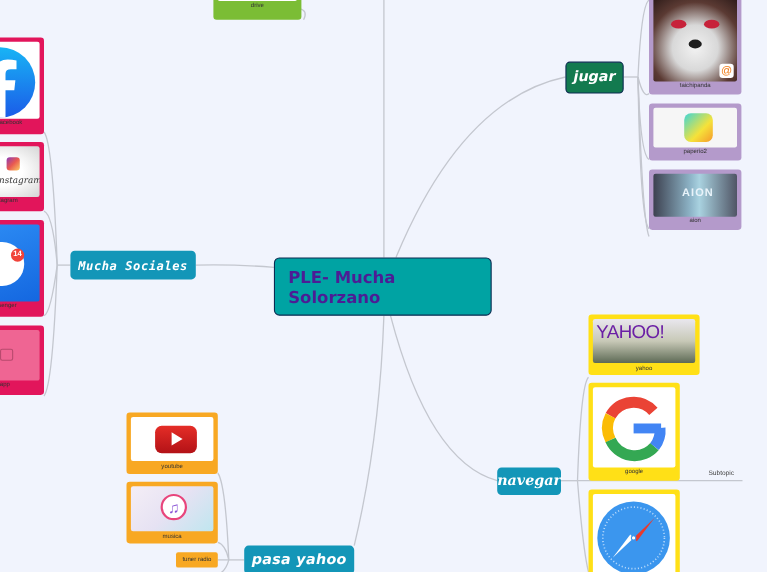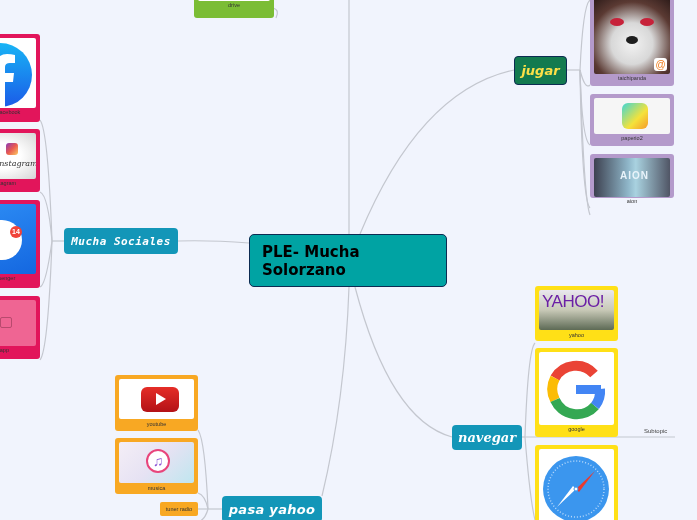--- a/index.html
+++ b/index.html
@@ -7,32 +7,32 @@
     width:697px; height:520px; overflow:hidden; position:relative;
     background:#f1f4fd;
     font-family:"Liberation Sans", sans-serif;
   }
   .canvas { position:absolute; left:0; top:0; width:697px; height:520px; }
   svg.links { position:absolute; left:0; top:0; width:697px; height:520px; pointer-events:none; }
   .node { position:absolute; box-sizing:border-box; }
   .central {
     left:249px; top:234px; width:198px; height:53px;
     background:#00a3a3; border:1.5px solid #0c2b52; border-radius:5px;
-    color:#000000; font-family:"DejaVu Sans", sans-serif; font-weight:bold;
+    color:#4c1d95; font-family:"DejaVu Sans", sans-serif; font-weight:bold;
     font-size:15px; line-height:18px; padding:8px 12px;
   }
   .main-topic {
     border-radius:4px; color:#ffffff; font-style:italic; font-weight:bold;
     display:flex; align-items:center; justify-content:center;
   }
   .t-redes { left:64px; top:228px; width:114px; height:26px; background:#1396b8;
     font-family:"DejaVu Sans Mono", monospace; font-size:11px; letter-spacing:0.5px; }
   .t-jugar { left:514px; top:56px; width:53px; height:29px; background:#137a4f;
-    border:1.5px solid #0c2b52; color:#fde047; font-family:"DejaVu Sans", sans-serif; font-size:13px; }
-  .t-navegar { left:452px; top:425px; width:70px; height:25px; background:#1396b8;
+    border:1.5px solid #0c2b52; color:#ffffff; font-family:"DejaVu Sans", sans-serif; font-size:13px; }
+  .t-navegar { left:452px; top:425px; width:58px; height:25px; background:#1396b8;
     font-family:"DejaVu Serif", serif; font-size:13px; }
   .t-pasa { left:222px; top:496px; width:100px; height:26px; background:#1396b8;
     font-family:"DejaVu Sans", sans-serif; font-size:13px; letter-spacing:0.3px; }
 
   .card { border-radius:3px; padding:4px; }
   .card .img { background:#ffffff; border-radius:2px; width:100%; overflow:hidden; position:relative; }
   .card .lbl { font-size:5.5px; color:#333; text-align:center; height:9px; line-height:9px; }
 
   .pink { background:#e2155b; }
   .purple { background:#b49acb; }
@@ -157,32 +157,32 @@
     <div class="lbl">taichipanda</div>
   </div>
 
   <div class="node card purple" style="left:590px;top:94px;width:84px;height:52px;">
     <div class="img" style="height:36px;background:#f6f6f6;">
       <div style="position:absolute;left:28px;top:5px;width:26px;height:26px;border-radius:6px;background:linear-gradient(135deg,#3fd6d6,#f5e23a 60%,#f59a2b);"></div>
     </div>
     <div class="lbl">paperio2</div>
   </div>
 
-  <div class="node card purple" style="left:590px;top:154px;width:84px;height:44px;">
+  <div class="node card purple" style="left:590px;top:154px;width:84px;height:55px;">
     <div class="img" style="height:39px;background:linear-gradient(90deg,#3d4150 0%,#8fb6c9 45%,#a9d2e0 55%,#505565 100%);">
       <div style="position:absolute;left:26px;top:12px;font-size:10px;font-weight:bold;color:#e9f3fa;letter-spacing:1px;">AION</div>
     </div>
     <div class="lbl">aion</div>
   </div>
 
   <div class="node main-topic t-navegar">
     <span>navegar</span>
   </div>
 
-  <div class="node card yellow" style="left:535px;top:286px;width:83px;height:55px;">
+  <div class="node card yellow" style="left:535px;top:286px;width:101px;height:55px;">
     <div class="img" style="height:40px;background:linear-gradient(180deg,#e9e7ee 0%,#c8c9b7 50%,#5d6a55 100%);">
       <div style="position:absolute;left:3px;top:2px;font-size:17px;color:#6b1fa5;letter-spacing:-0.5px;">YAHOO!</div>
     </div>
     <div class="lbl" style="height:11px;line-height:11px;">yahoo</div>
   </div>
 
   <div class="node card yellow" style="left:535px;top:348px;width:83px;height:89px;">
     <div class="img" style="height:73px;">
       <svg width="75" height="73" viewBox="0 0 75 73">
         <g fill="none" stroke-width="10">

